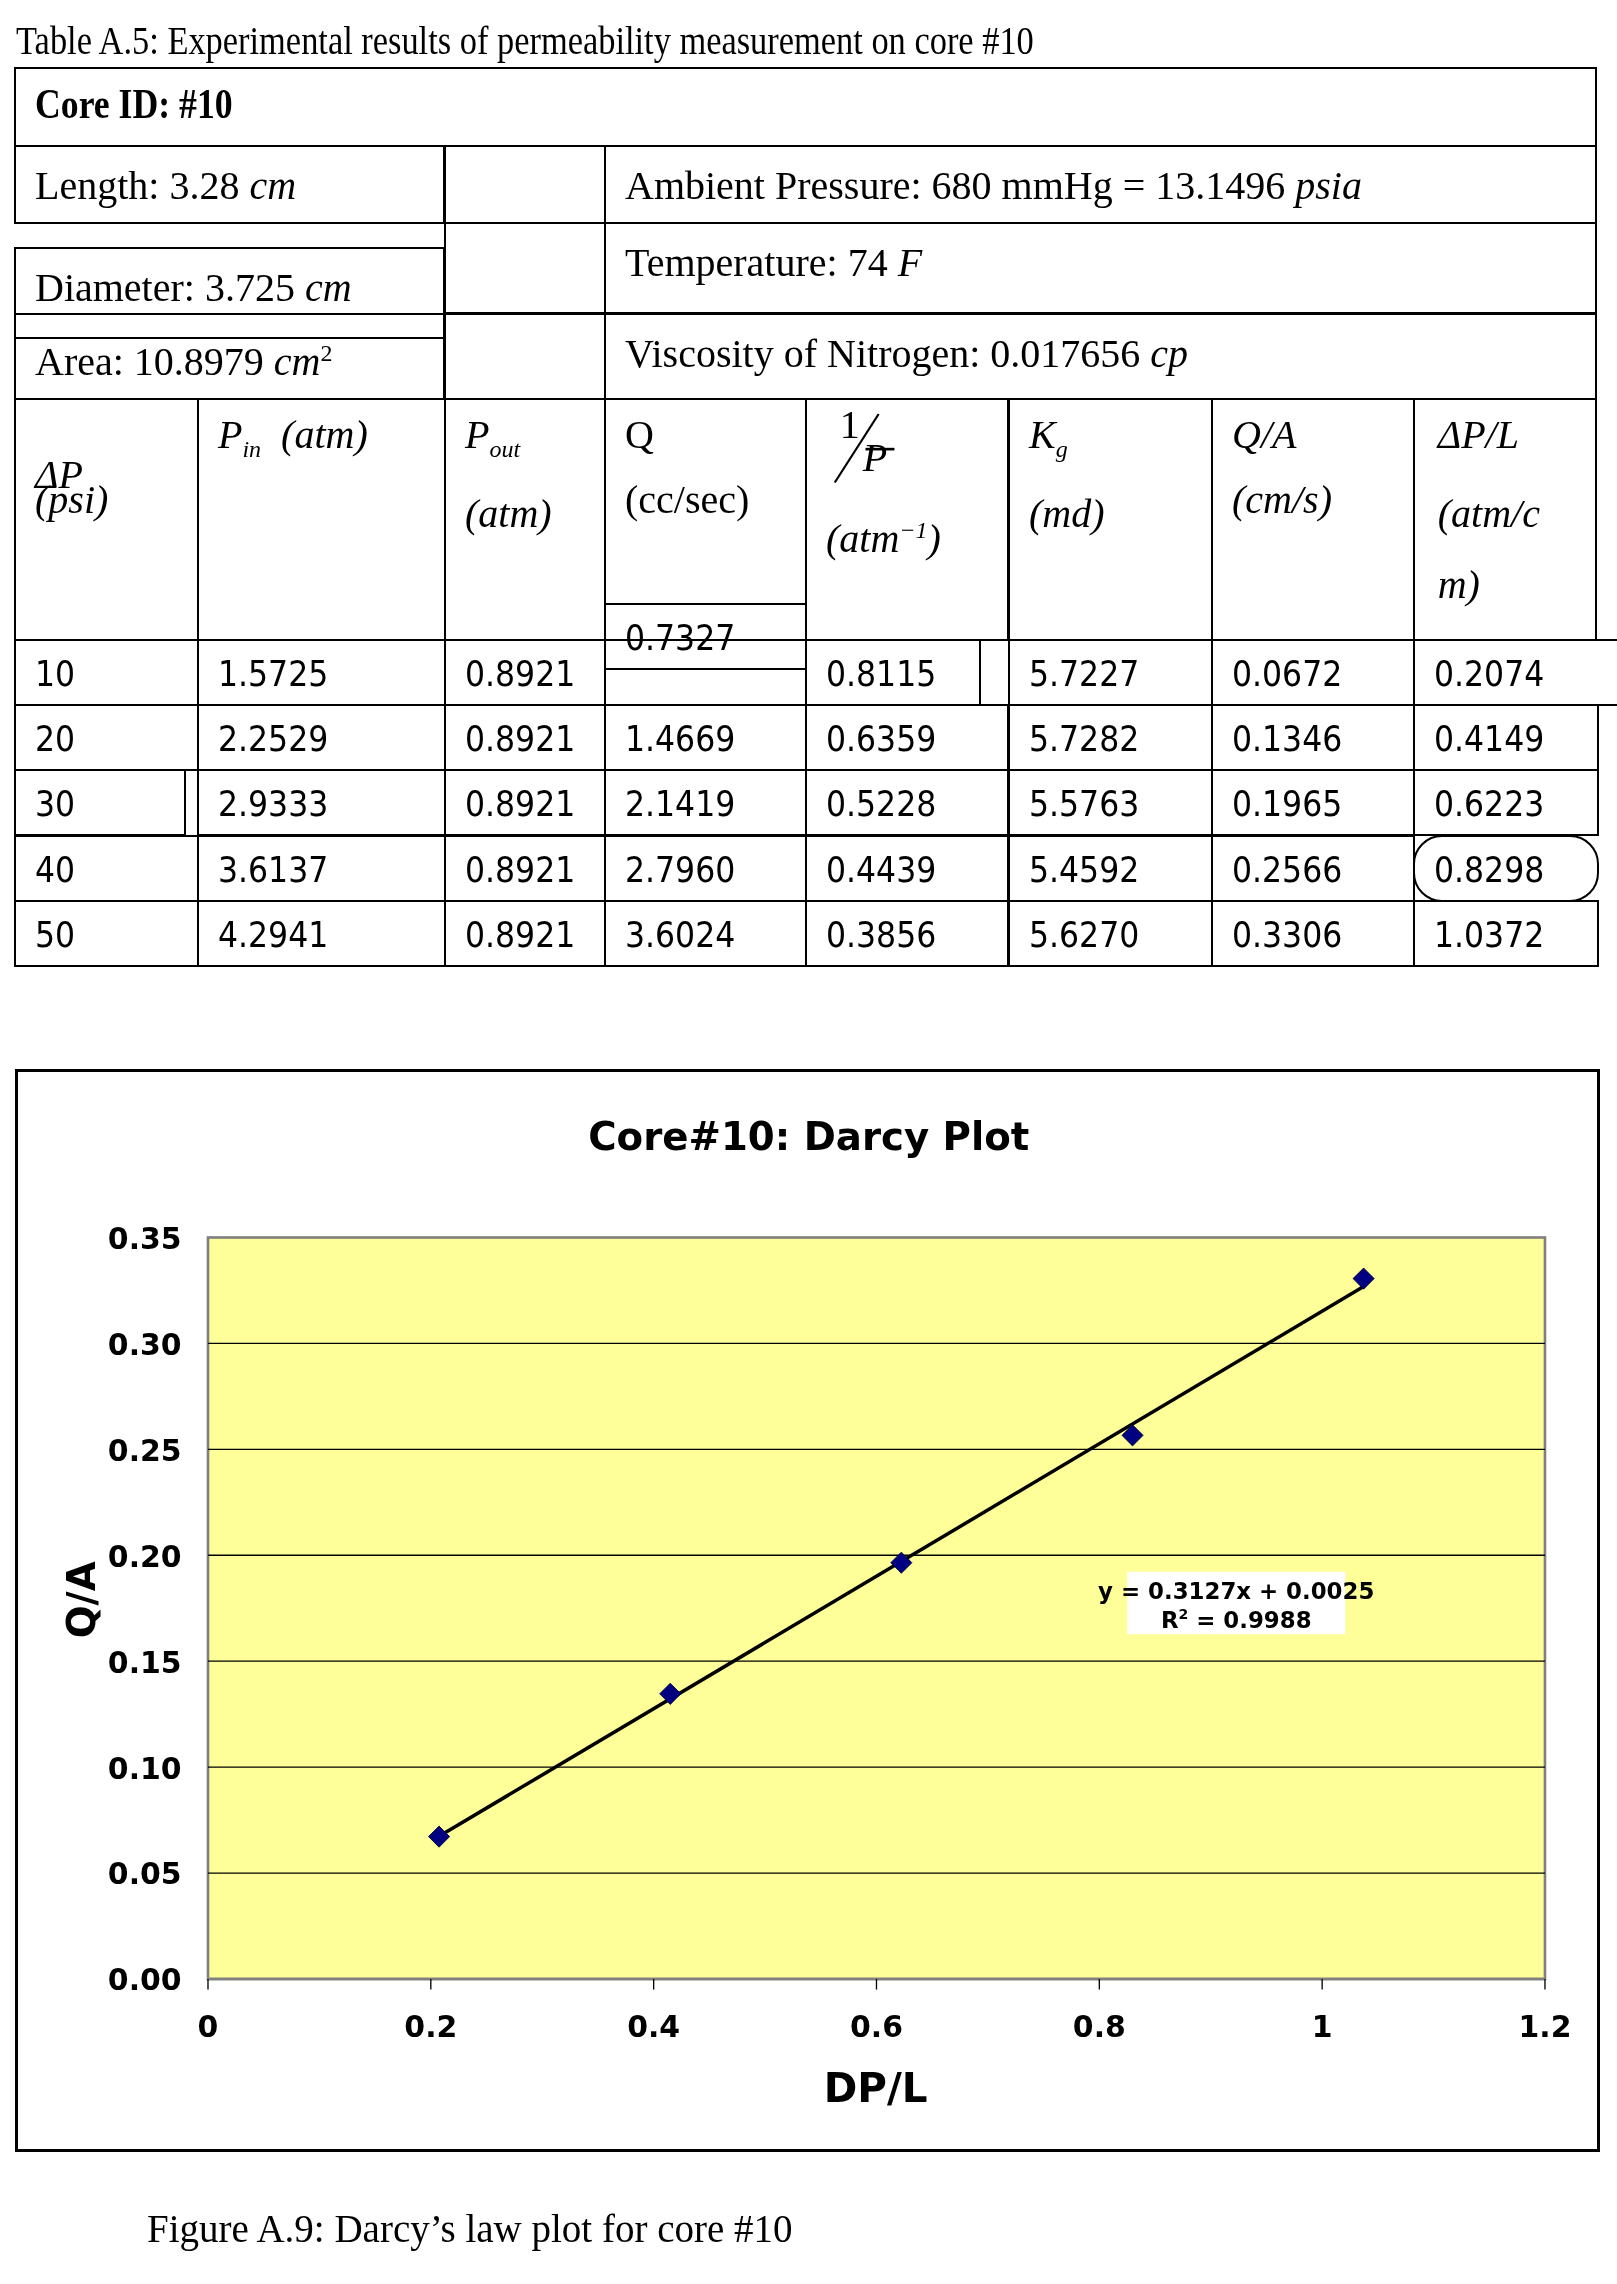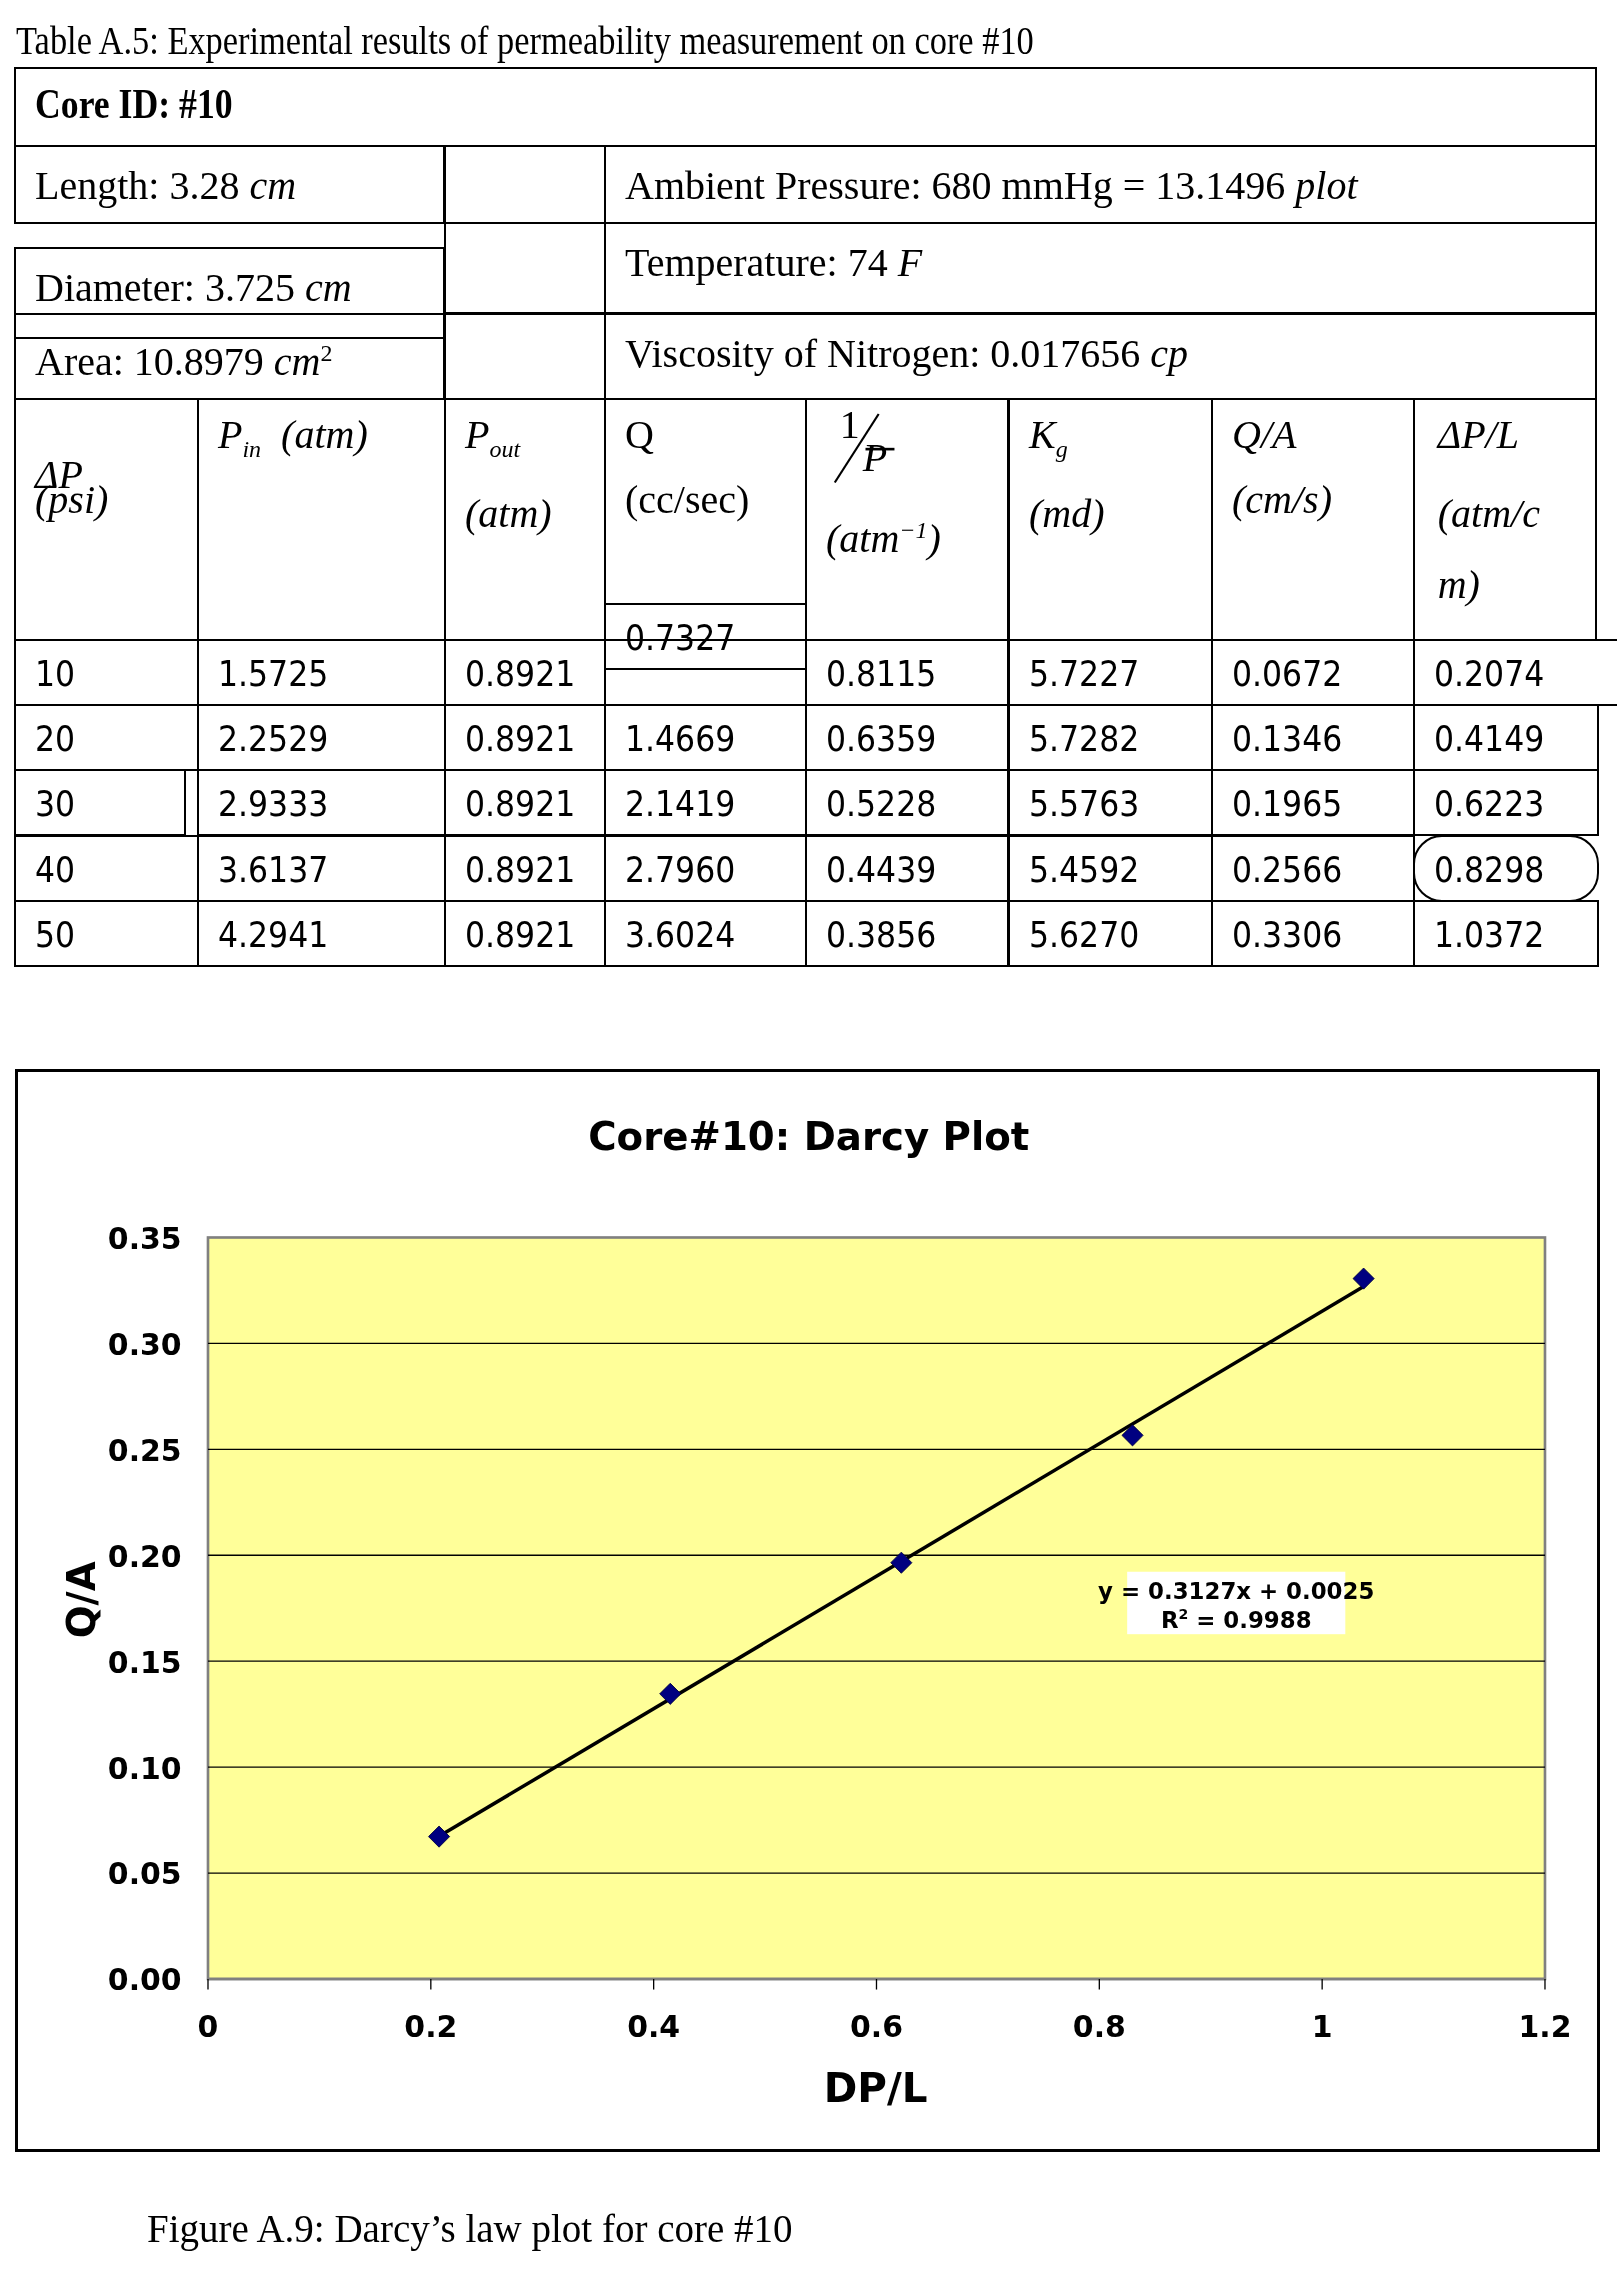--- a/index.html
+++ b/index.html
@@ -27,21 +27,21 @@
 
   <div class="cell" style="left:15px;top:68px;width:1583px;height:80px;">
     <span class="cell-text" style="top:12.3px;font-size:42px;font-weight:bold;line-height:47px;transform:scaleX(0.85);transform-origin:left top;">Core ID: #10</span>
   </div>
 
   <div class="cell" style="left:15px;top:146px;width:431px;height:79px;">
     <span class="cell-text meta"><span>Length: 3.28 </span><i>cm</i></span>
   </div>
   <div class="cell" style="left:445px;top:146px;width:162px;height:79px;"></div>
   <div class="cell" style="left:605px;top:146px;width:993px;height:79px;">
-    <span class="cell-text meta"><span>Ambient Pressure: 680 mmHg = 13.1496 </span><i>plot</i></span>
+    <span class="cell-text meta"><span>Ambient Pressure: 680 mmHg = 13.1496 </span><i>psia</i></span>
   </div>
 
   <div class="cell" style="left:15px;top:223px;width:431px;height:92px;margin-top:24px;">
     <span class="cell-text meta"><span>Diameter: 3.725 </span><i>cm</i></span>
   </div>
   <div class="cell" style="left:445px;top:223px;width:162px;height:92px;"></div>
   <div class="cell" style="left:605px;top:223px;width:993px;height:92px;">
     <span class="cell-text meta"><span>Temperature: 74 </span><i>F</i></span>
   </div>
 
@@ -97,21 +97,21 @@
       </div>
       <div class="cell" style="left: 198px; top: 640px; width: 249px; height: 67px;">
         <span class="cell-text num">1.5725</span>
       </div>
       <div class="cell" style="left: 445px; top: 640px; width: 162px; height: 67px;">
         <span class="cell-text num">0.8921</span>
       </div>
       <div class="cell" style="left: 605px; top: 604px; width: 203px; height: 67px;">
         <span class="cell-text num">0.7327</span>
       </div>
-      <div class="cell" style="left: 806px; top: 640px; width: 204px; height: 67px; padding-left: 24px;">
+      <div class="cell" style="left: 806px; top: 640px; width: 176px; height: 67px; padding-left: 24px;">
         <span class="cell-text num">0.8115</span>
       </div>
       <div class="cell" style="left: 1009px; top: 640px; width: 205px; height: 67px; text-align: right;">
         <span class="cell-text num">5.7227</span>
       </div>
       <div class="cell" style="left: 1212px; top: 640px; width: 204px; height: 67px;">
         <span class="cell-text num">0.0672</span>
       </div>
       <div class="cell" style="left: 1414px; top: 640px; width: 214px; height: 67px;">
         <span class="cell-text num">0.2074</span>

